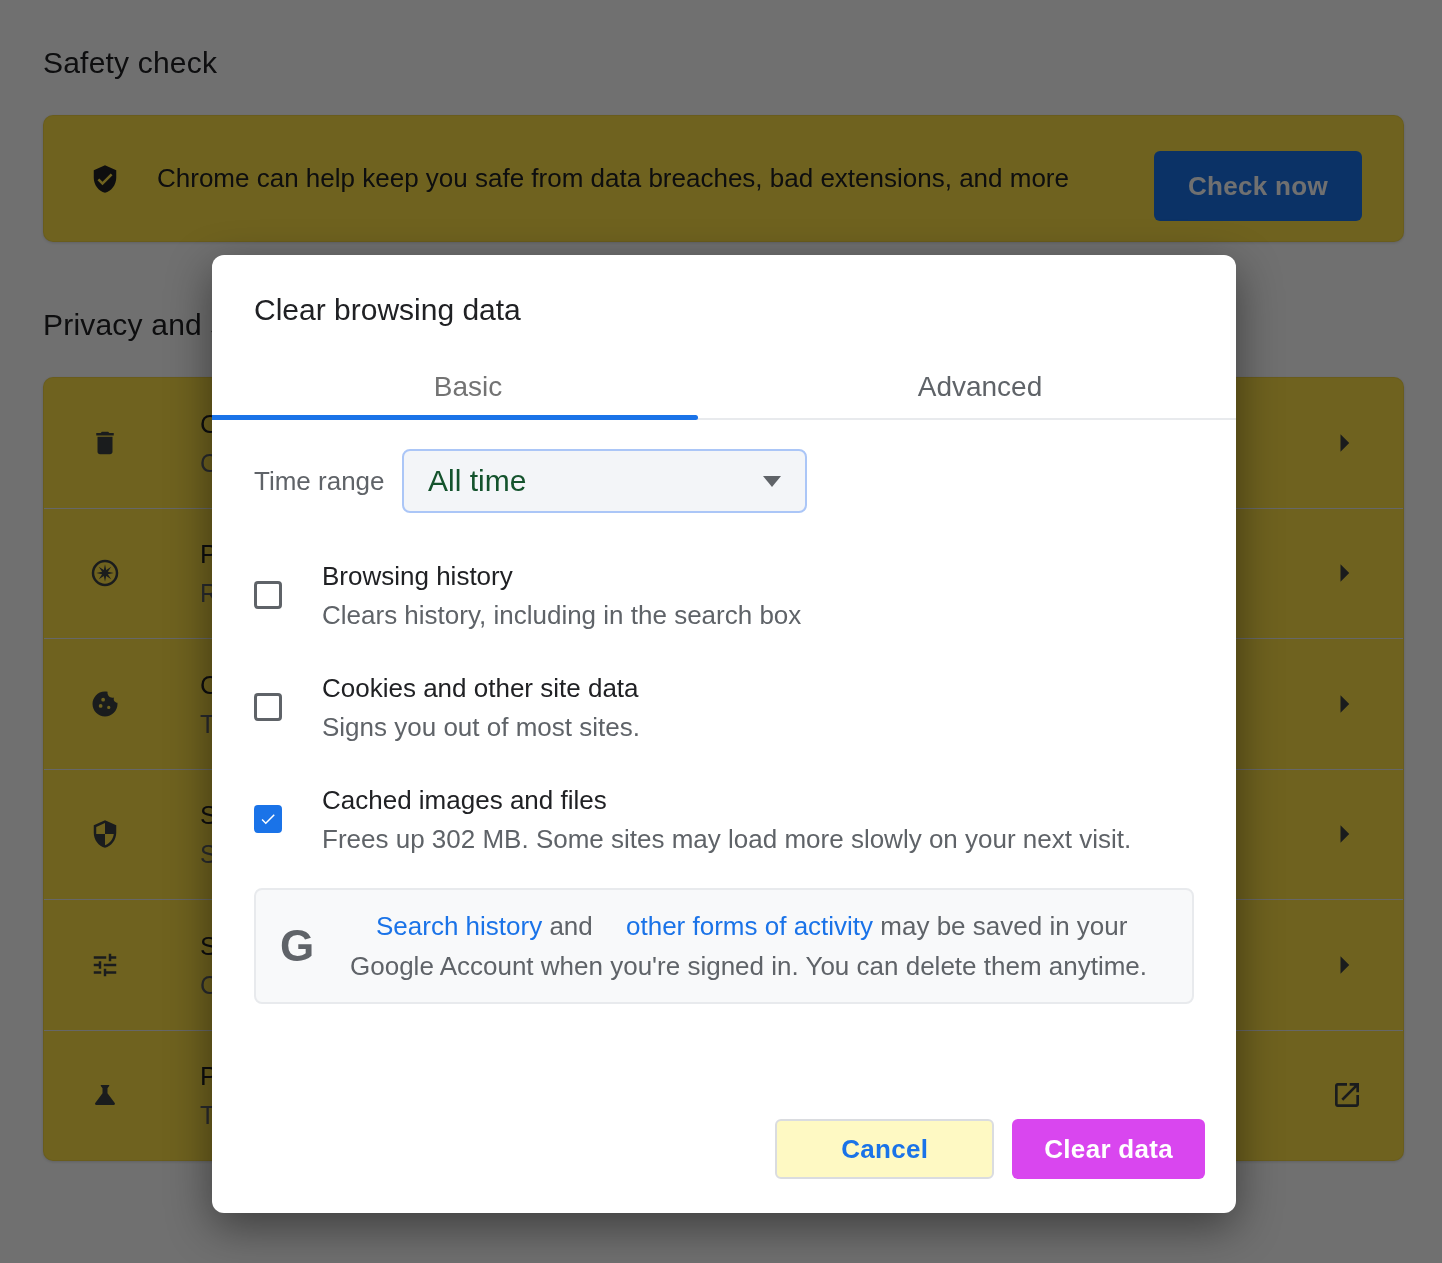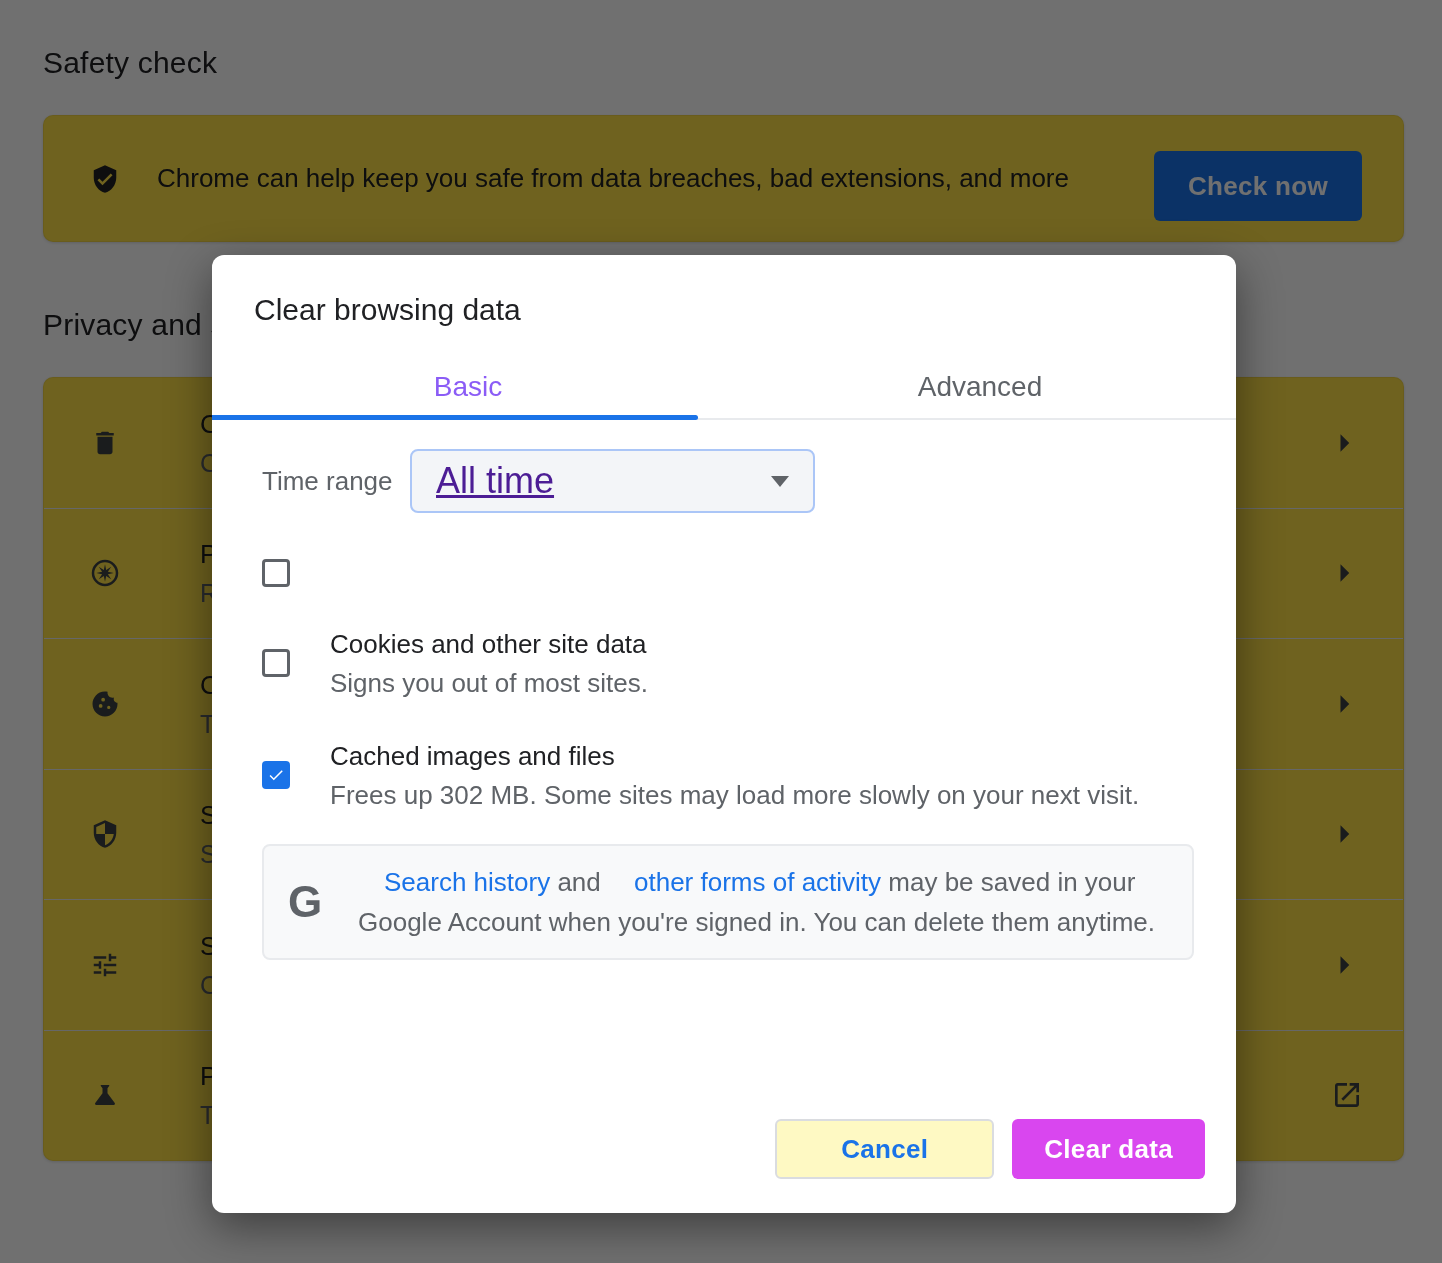--- a/index.html
+++ b/index.html
@@ -57,34 +57,34 @@
     position:absolute; left:212px; top:255px; width:1024px; height:958px;
     background:#fff; border-radius:12px;
     box-shadow:0 14px 45px rgba(0,0,0,.45);
   }
   #dialog-title { padding:36px 42px 0; font-size:30px; color:#202124; line-height:38px; }
 
   #tabs { position:absolute; top:100px; left:0; right:0; height:65px;
     display:flex; border-bottom:2px solid #e8eaed; }
   .tab { flex:1 1 0; text-align:center; line-height:63px; font-size:28px;
     font-weight:500; color:#5f6368; cursor:default; }
-  .tab.active { color:#8b5cf6; }
+  .tab.active { color:#737373; }
   #tab-underline { position:absolute; left:0; bottom:-2px; height:5px; width:47.5%;
     background:#1a73e8; border-radius:0 3px 3px 0; }
 
-  #dialog-body { position:absolute; top:167px; left:8px; right:0; }
+  #dialog-body { position:absolute; top:167px; left:0; right:0; }
 
   #time-range-row { display:flex; align-items:center; margin:27px 42px 0; }
   #time-range-label { font-size:26px; color:#5f6368; width:148px; flex:none; }
   #time-range-select {
     width:405px; height:64px; background:#f3f5f8; border:2px solid #abc6f7;
     border-radius:8px; display:flex; align-items:center; padding:0 24px;
     position:relative; cursor:pointer;
   }
-  #time-range-value { font-size:36px; color:#4c1d95;text-decoration:underline; }
+  #time-range-value { font-size:30px; color:#14532d; }
   .caret-down { position:absolute; right:24px; top:50%; margin-top:-5px;
     width:0; height:0; border-left:9px solid transparent; border-right:9px solid transparent;
     border-top:11px solid #5f6368; }
 
   #options { margin:46px 42px 0; }
   .opt-row { display:flex; align-items:center; margin-bottom:40px; }
   .opt-row:last-child { margin-bottom:0;margin-top:24px; }
   .checkbox {
     width:28px; height:28px; flex:none; border:3px solid #5f6368; border-radius:4px;
     margin-right:40px; background:#fff; cursor:pointer;
@@ -242,20 +242,24 @@
       <div id="time-range-select">
         <span id="time-range-value">All time</span>
         <span class="caret-down"></span>
       </div>
     </div>
 
     <div id="options">
 
       <div class="opt-row">
         <div class="checkbox"></div>
+        <div>
+          <div class="opt-label">Browsing history</div>
+          <div class="opt-desc">Clears history, including in the search box</div>
+        </div>
       </div>
 
       <div class="opt-row">
         <div class="checkbox"></div>
         <div>
           <div class="opt-label">Cookies and other site data</div>
           <div class="opt-desc">Signs you out of most sites.</div>
         </div>
       </div>
 

